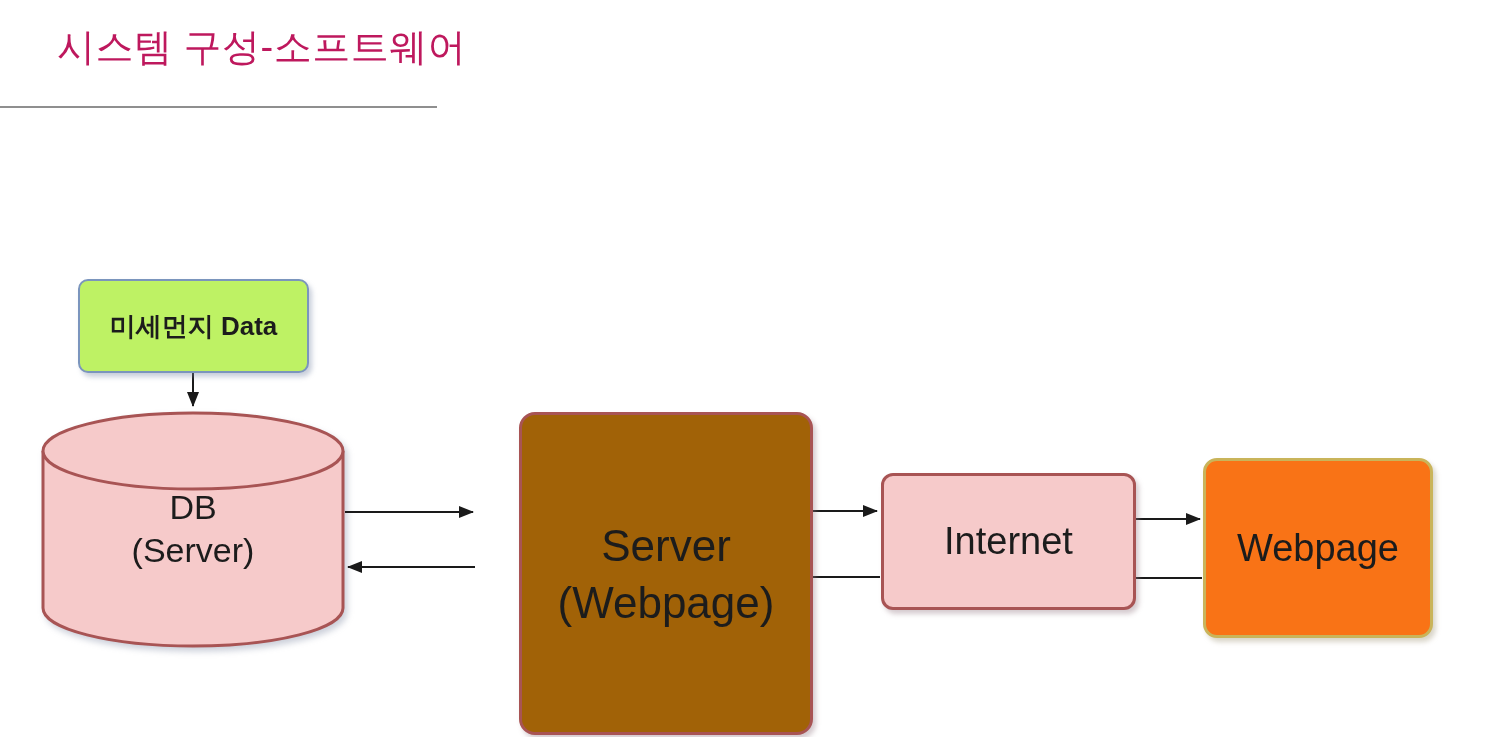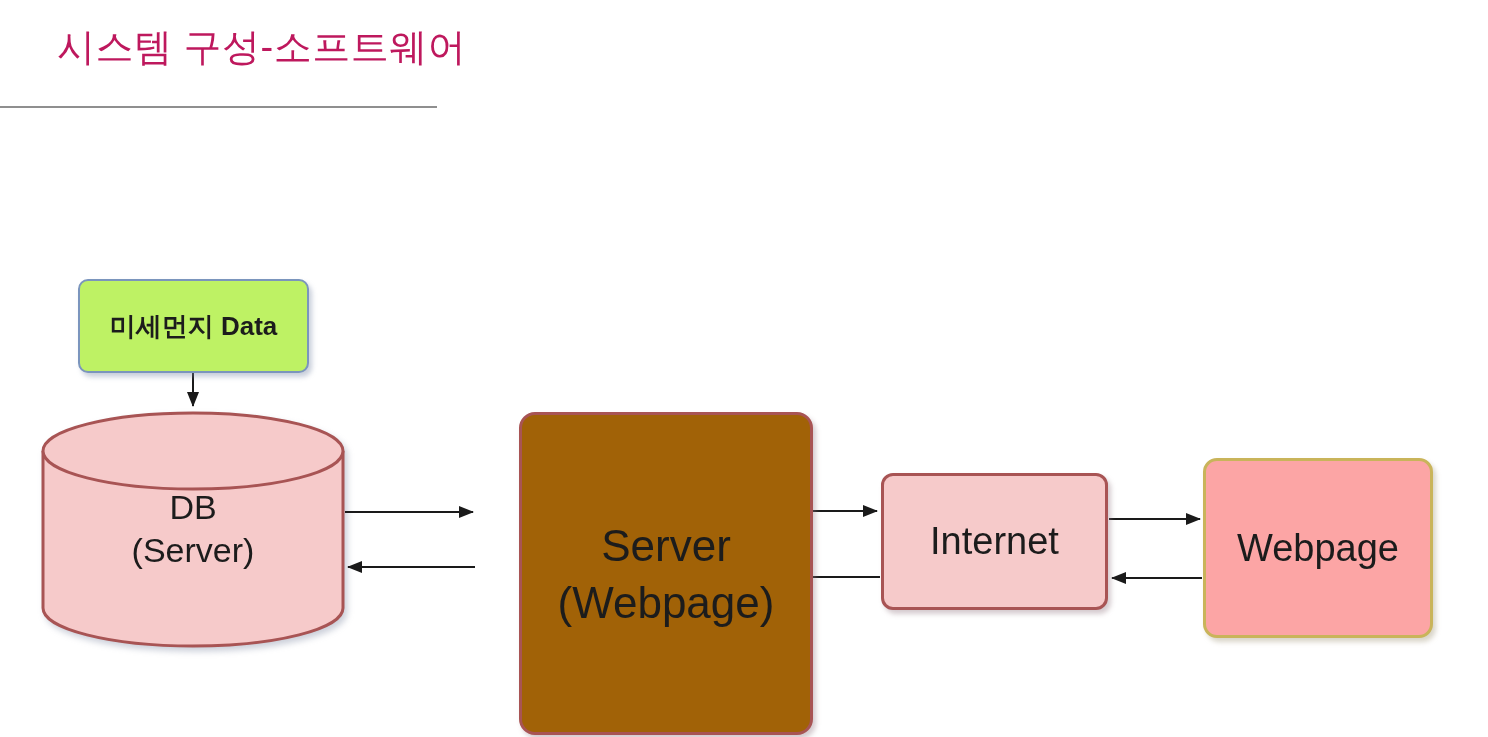--- a/index.html
+++ b/index.html
@@ -58,30 +58,30 @@
     left: 476px; top: 412px; width: 294px; height: 323px;
     background: #a16207;
     border: 3px solid #a85454;
     border-radius: 16px;
     font-size: 44px;
     line-height: 57px;
     box-shadow: 3px 4px 5px rgba(150, 125, 135, 0.40);
     margin-left: 43px;
   }
   .node-internet {
-    left: 881px; top: 473px; width: 227px; height: 137px;
+    left: 881px; top: 473px; width: 255px; height: 137px;
     background: #f6caca;
     border: 3px solid #a85454;
     border-radius: 12px;
     font-size: 38px;
     box-shadow: 3px 4px 5px rgba(150, 125, 135, 0.40);
   }
   .node-webpage {
     left: 1203px; top: 458px; width: 230px; height: 180px;
-    background: #fca5a5;
+    background: #f97316;
     border: 3px solid #c9b45a;
     border-radius: 14px;
     font-size: 38px;
     line-height: 46px;
     box-shadow: 3px 4px 5px rgba(160, 150, 120, 0.40);
   }
   .db-label {
     position: absolute;
     left: 43px;
     top: 486px;

